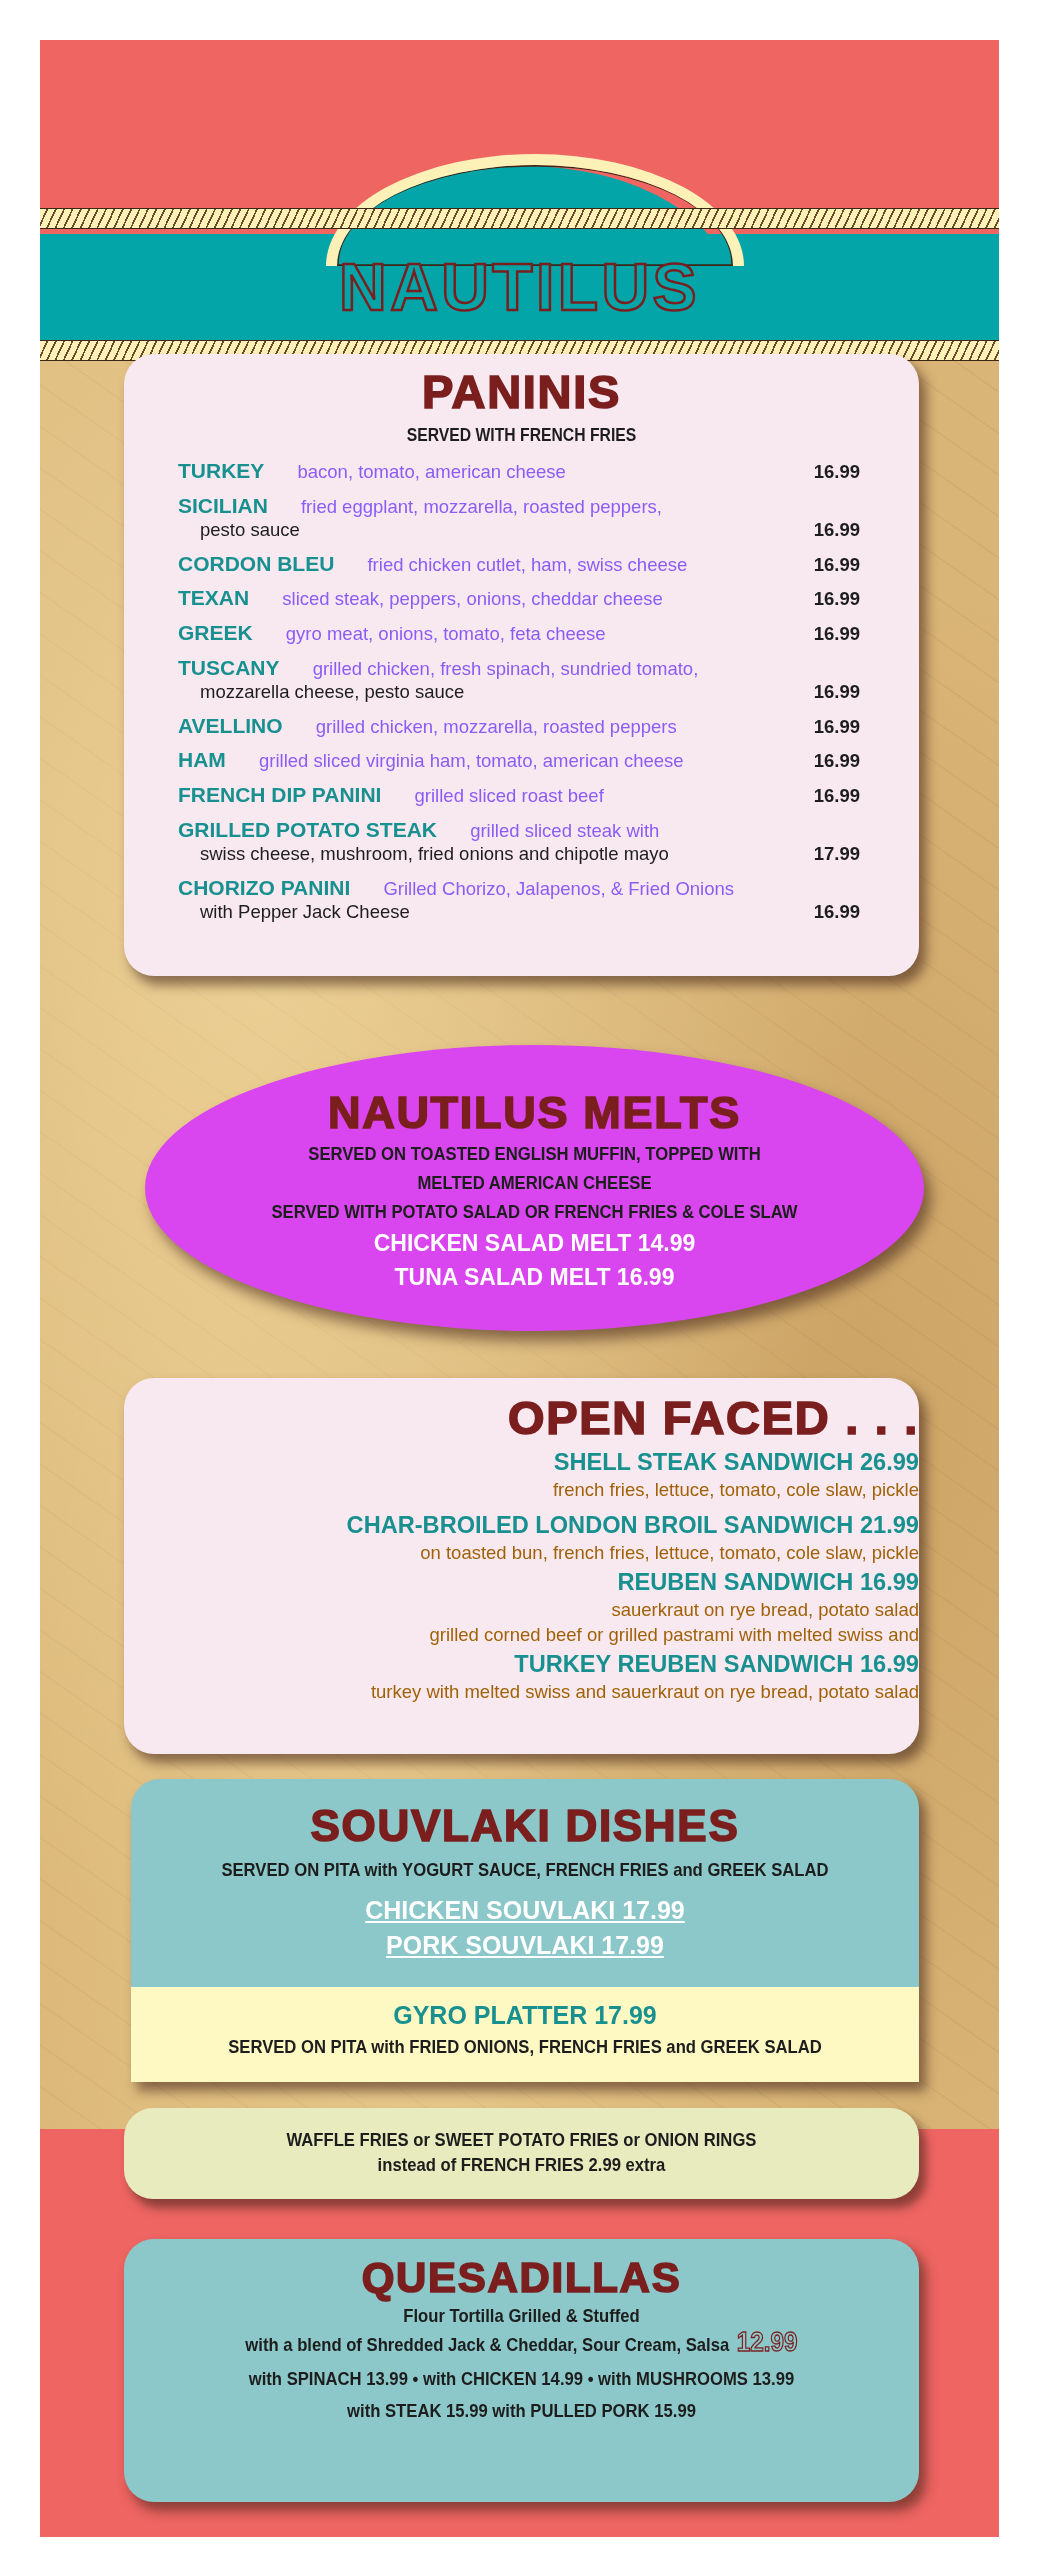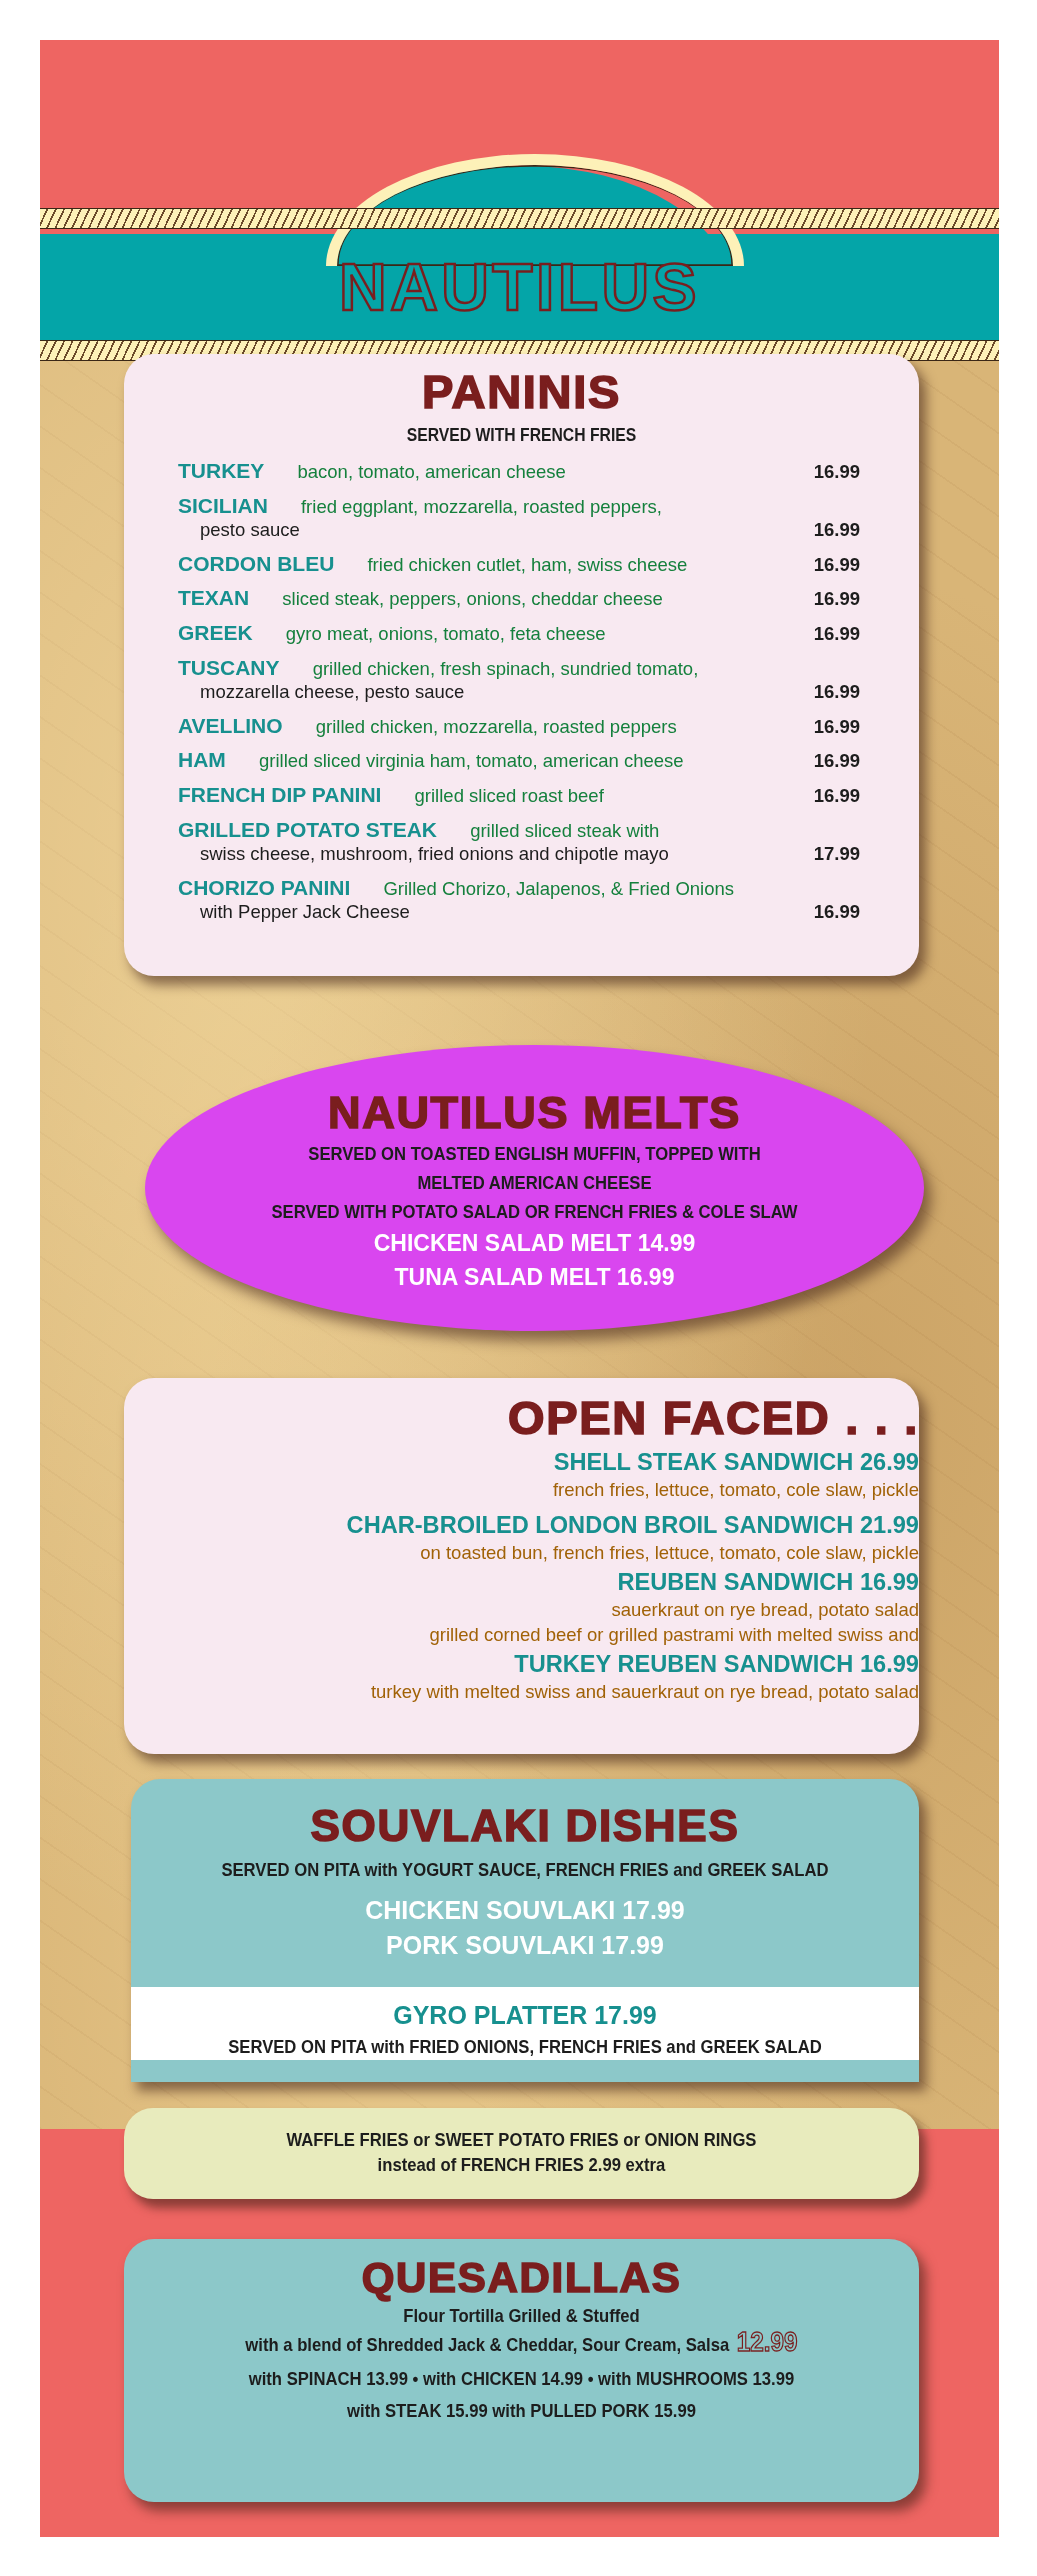--- a/index.html
+++ b/index.html
@@ -29,42 +29,42 @@
   .teal { color: #17908f; font-weight: bold; }
   .dark { color: #1d1d1d; }
 
   
   .paninis { left: 84px; top: 314px; width: 795px; height: 622px; }
   .paninis .title { text-align: center; font-size: 47px; margin-top: 10px; }
   .paninis .sub { text-align: center; font-size: 18.5px; font-weight: bold; margin-top: 5px; font-family: "Liberation Sans", sans-serif; transform: scaleX(0.85); }
   .items { position: absolute; left: 54px; top: 105px; width: 682px; }
   .item { position: relative; font-size: 18.5px; line-height: 23.6px; margin-bottom: 10px; }
   .item .name { font-size: 21px; }
-  .item .desc { color: #15803d; padding-left: 28px; }
+  .item .desc { color: #8b5cf6; padding-left: 28px; }
   .item .line2 { display: block; padding-left: 22px; color: #1d1d1d; }
   .item .price { position: absolute; right: 0; bottom: 0; font-weight: bold; color: #1d1d1d; font-size: 18.5px; }
 
   
   .melts { position: absolute; left: 105px; top: 1005px; width: 779px; height: 286px; background: #d946ef; border-radius: 50%; box-shadow: 6.7px 10px 13.5px rgba(60,30,20,0.55); text-align: center; }
   .melts .title { font-size: 45px; margin-top: 42px; }
   .melts .desc { font-size: 18.5px; font-weight: bold; color: #1d1d1d; line-height: 29px; transform: scaleX(0.9); }
   .melts .w { color: #ffffff; font-weight: bold; font-size: 23px; line-height: 34px; }
 
   
   .open { left: 84px; top: 1338px; width: 795px; height: 376px; text-align: right; }
   .open .title { font-size: 47px; margin-top: 11.8px; }
   .open .h { font-size: 23.6px; line-height: 29px; margin-top: 3.4px; }
   .open .d { font-size: 18.5px; line-height: 25px; color: #a16207; }
 
   
   .souv { left: 91px; top: 1739px; width: 788px; height: 303px; background: #8cc8c9; border-radius: 29px 29px 0 0; overflow: hidden; text-align: center; }
   .souv .title { font-size: 44px; margin-top: 22px; }
   .souv .sub { font-size: 18.5px; font-weight: bold; color: #1d1d1d; margin-top: 8.4px; transform: scaleX(0.9); }
-  .souv .w { color: #fff; font-weight: bold; font-size: 25px; line-height: 35px; }
-  .souv .gyro { position: absolute; left: 0; top: 208px; width: 100%; height: 73px; background: #ffffff; }
+  .souv .w { color: #fff; font-weight: bold; font-size: 25px; line-height: 35px; text-decoration: underline; }
+  .souv .gyro { position: absolute; left: 0; top: 208px; width: 100%; height: 95px; background: #fef9c3; }
   .souv .gyro .h { font-size: 25px; margin-top: 13.5px; }
   .souv .gyro .s { font-size: 18.5px; font-weight: bold; color: #1d1d1d; margin-top: 6.7px; transform: scaleX(0.9); }
 
   .sides { position: absolute; left: 84px; top: 2068px; width: 795px; height: 91px; background: #e8ebbd; border-radius: 29px; box-shadow: 6.7px 8.4px 10px rgba(60,30,20,0.55); text-align: center; }
   .sides .l { font-size: 18.5px; font-weight: bold; color: #1d1d1d; line-height: 25px; transform: scaleX(0.9); }
   .sides .l:first-child { margin-top: 18.5px; }
 
   .ques { left: 84px; top: 2199px; width: 795px; height: 263px; background: #8cc8c9; text-align: center; }
   .ques .title { font-size: 42px; margin-top: 15px; }
   .ques .l { font-size: 18.5px; font-weight: bold; color: #1d1d1d; line-height: 27px; transform: scaleX(0.9); }

